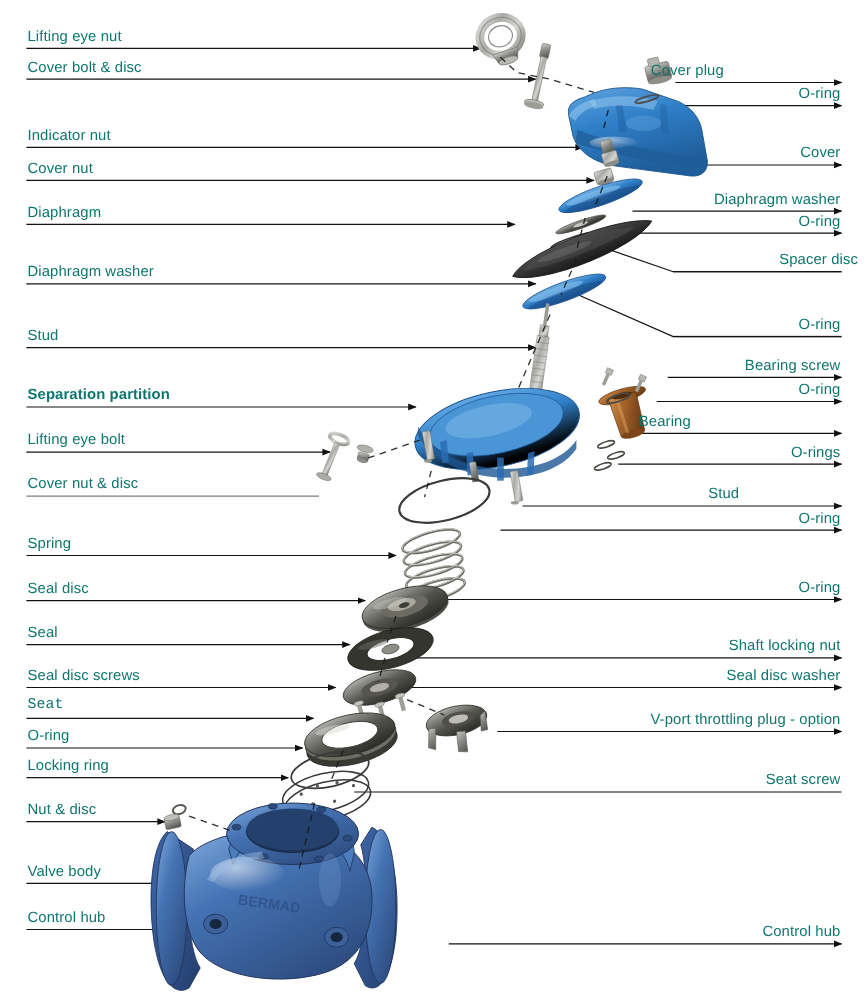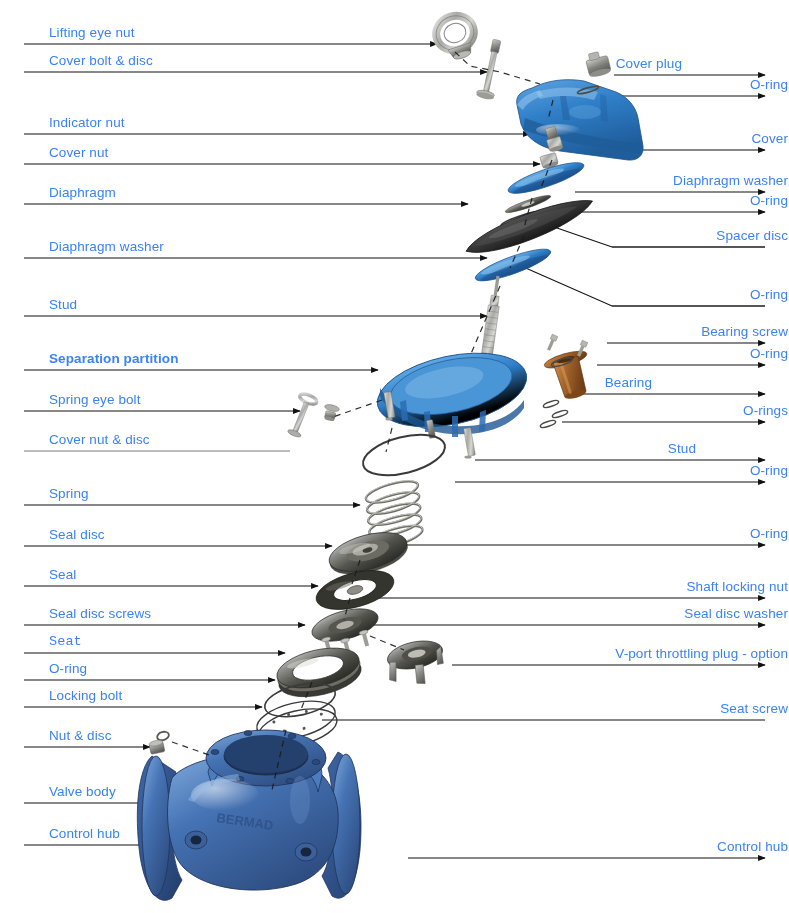--- a/index.html
+++ b/index.html
@@ -12,25 +12,24 @@
     position:relative;
     width:789px;
     height:913px;
     background:#ffffff;
     overflow:hidden;
   }
   #svgroot{position:absolute;left:0;top:0;width:789px;height:913px;}
   .lbl{
     position:absolute;
     font-size:13.5px;
-    color:#3b82f6;
+    color:#0f766e;
     white-space:nowrap;
     letter-spacing:0.1px;
     line-height:14px;
-    margin-left:24px;
   }
   .lbl.right{text-align:right;}
 </style>
 </head>
 <body>
 
 <div id="stage">
 
   <svg id="svgroot" viewBox="0 0 789 913">
     <defs>
@@ -461,40 +460,40 @@
 
   <div id="labels-left">
       <div class="lbl" style="left: 25px; top: 26px;">Lifting eye nut</div>
       <div class="lbl" style="left: 25px; top: 54px;">Cover bolt &amp; disc</div>
       <div class="lbl" style="left: 25px; top: 116px;">Indicator nut</div>
       <div class="lbl" style="left: 25px; top: 146px;">Cover nut</div>
       <div class="lbl" style="left: 25px; top: 186px;">Diaphragm</div>
       <div class="lbl" style="left: 25px; top: 240px;">Diaphragm washer</div>
       <div class="lbl" style="left: 25px; top: 298px;">Stud</div>
       <div class="lbl" style="left: 25px; top: 352px; font-weight: bold;">Separation partition</div>
-      <div class="lbl" style="left: 25px; top: 393px;">Spring eye bolt</div>
+      <div class="lbl" style="left: 25px; top: 393px;">Lifting eye bolt</div>
       <div class="lbl" style="left: 25px; top: 433px;">Cover nut &amp; disc</div>
       <div class="lbl" style="left: 25px; top: 487px;">Spring</div>
       <div class="lbl" style="left: 25px; top: 528px;">Seal disc</div>
       <div class="lbl" style="left: 25px; top: 568px;">Seal</div>
       <div class="lbl" style="left: 25px; top: 607px;">Seal disc screws</div>
       <div class="lbl" style="left: 25px; top: 635px; font-family: Liberation Mono, monospace;">Seat</div>
       <div class="lbl" style="left: 25px; top: 662px;">O-ring</div>
-      <div class="lbl" style="left: 25px; top: 689px;">Locking bolt</div>
+      <div class="lbl" style="left: 25px; top: 689px;">Locking ring</div>
       <div class="lbl" style="left: 25px; top: 729px;">Nut &amp; disc</div>
       <div class="lbl" style="left: 25px; top: 785px;">Valve body</div>
       <div class="lbl" style="left: 25px; top: 827px;">Control hub</div>
     </div>
   <div id="labels-right">
       <div class="lbl right" style="left: 17px; width: 641px; top: 57px;">Cover plug</div>
       <div class="lbl right" style="left: 0px; width: 764px; top: 78px;">O-ring</div>
       <div class="lbl right" style="left: 0px; width: 764px; top: 132px;">Cover</div>
       <div class="lbl right" style="left: 0px; width: 764px; top: 174px;">Diaphragm washer</div>
       <div class="lbl right" style="left: 0px; width: 764px; top: 194px;">O-ring</div>
-      <div class="lbl right" style="left: 0px; width: 764px; top: 229px;">Spacer disc</div>
+      <div class="lbl right" style="left: 0px; width: 764px; top: 229px; padding-left: 16px;">Spacer disc</div>
       <div class="lbl right" style="left: 0px; width: 764px; top: 288px;">O-ring</div>
       <div class="lbl right" style="left: 0px; width: 764px; top: 325px;">Bearing screw</div>
       <div class="lbl right" style="left: 0px; width: 764px; top: 347px;">O-ring</div>
       <div class="lbl right" style="left: 0px; width: 628px; top: 376px;">Bearing</div>
       <div class="lbl right" style="left: 0px; width: 764px; top: 404px;">O-rings</div>
       <div class="lbl right" style="left: 0px; width: 672px; top: 442px;">Stud</div>
       <div class="lbl right" style="left: 0px; width: 764px; top: 464px;">O-ring</div>
       <div class="lbl right" style="left: 0px; width: 764px; top: 527px;">O-ring</div>
       <div class="lbl right" style="left: 0px; width: 764px; top: 580px;">Shaft locking nut</div>
       <div class="lbl right" style="left: 0px; width: 764px; top: 607px;">Seal disc washer</div>

